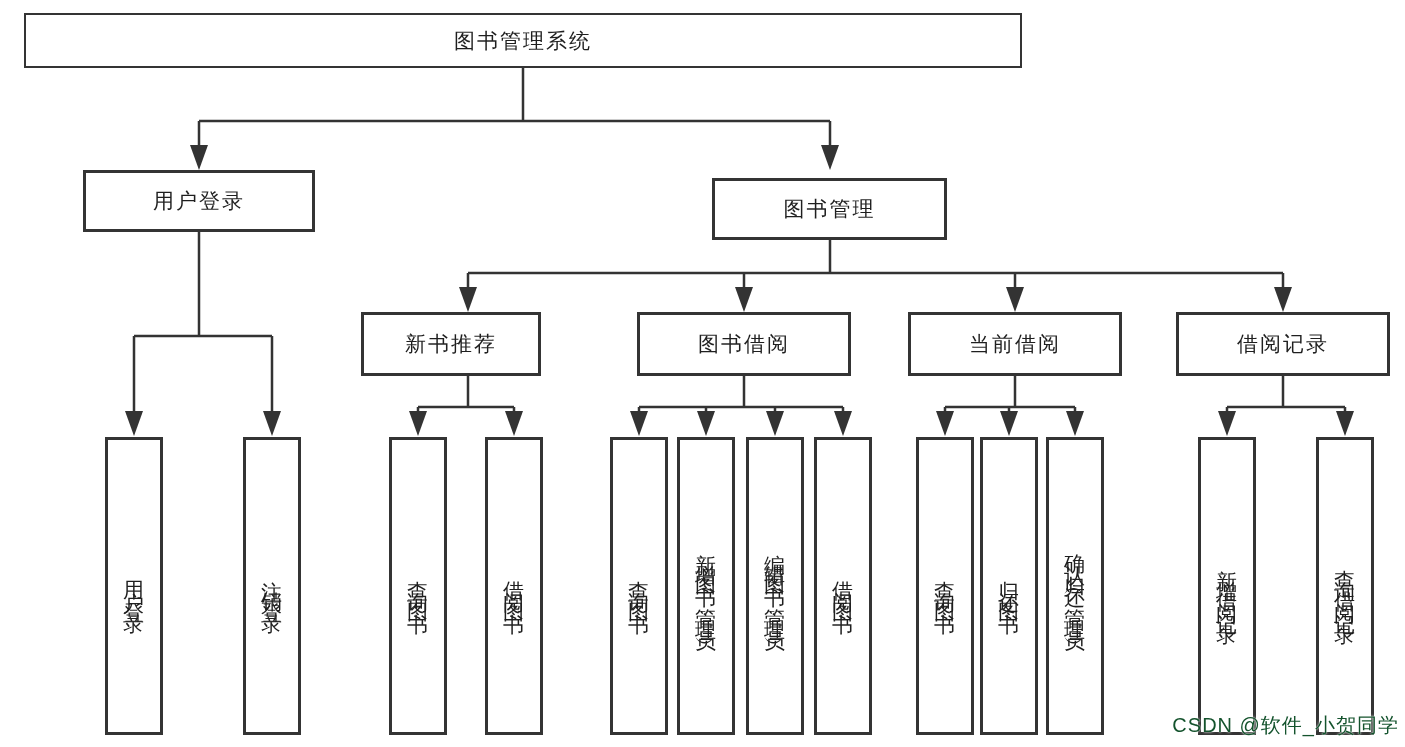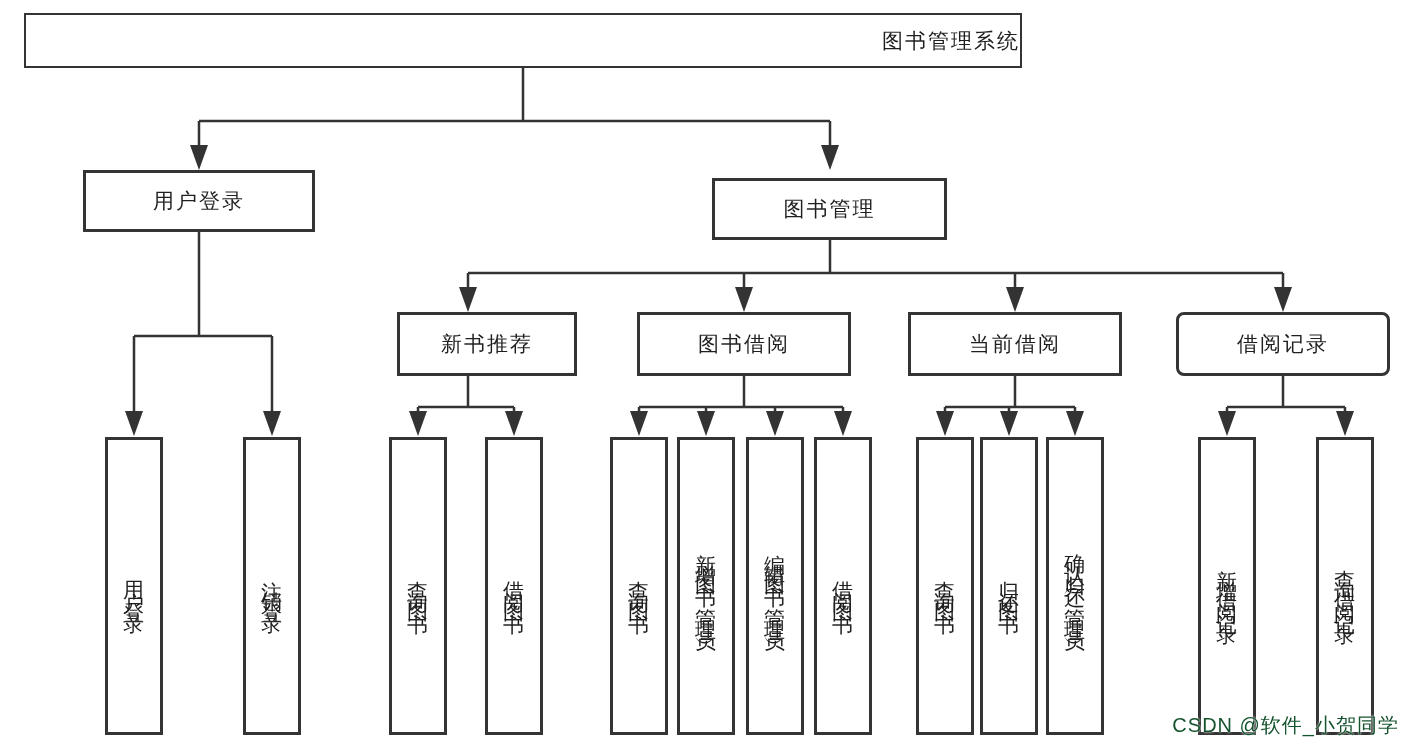--- a/index.html
+++ b/index.html
@@ -20,21 +20,21 @@
   }
   .node {
     position: absolute;
     box-sizing: border-box;
     background: #ffffff;
     border: 3px solid #343434;
     display: flex;
     align-items: center;
     justify-content: center;
   }
-  .node.thin { border-width: 2px; justify-content: flex-end; }
+  .node.thin { border-width: 2px; }
   .hbox span {
     font-size: 21px;
     letter-spacing: 2px;
     white-space: nowrap;
     color: #1f1f1f;
   }
   .vbox span {
     writing-mode: vertical-rl;
     text-orientation: mixed;
     font-size: 21px;
@@ -94,30 +94,30 @@
     <span>图书管理系统</span>
   </div>
 
   <div class="node hbox" style="left:83px; top:170px; width:232px; height:62px;">
     <span>用户登录</span>
   </div>
   <div class="node hbox" style="left:712px; top:170px; width:235px; height:62px;margin-top:8px;">
     <span>图书管理</span>
   </div>
 
-  <div class="node hbox" style="left:361px; top:312px; width:180px; height:64px;margin-left:36px;">
+  <div class="node hbox" style="left:361px; top:312px; width:180px; height:64px;">
     <span>新书推荐</span>
   </div>
   <div class="node hbox" style="left:908px; top:312px; width:214px; height:64px;">
     <span>当前借阅</span>
   </div>
   <div class="node hbox" style="left:637px; top:312px; width:214px; height:64px;">
     <span>图书借阅</span>
   </div>
-  <div class="node hbox" style="left:1176px; top:312px; width:214px; height:64px;border-radius:8px;">
+  <div class="node hbox" style="left:1176px; top:312px; width:214px; height:64px;">
     <span>借阅记录</span>
   </div>
 
   <div class="node vbox" style="left:105px; top:437px; width:58px; height:298px;">
     <span>用户登录</span>
   </div>
   <div class="node vbox" style="left:243px; top:437px; width:58px; height:298px;">
     <span>注销登录</span>
   </div>
 

